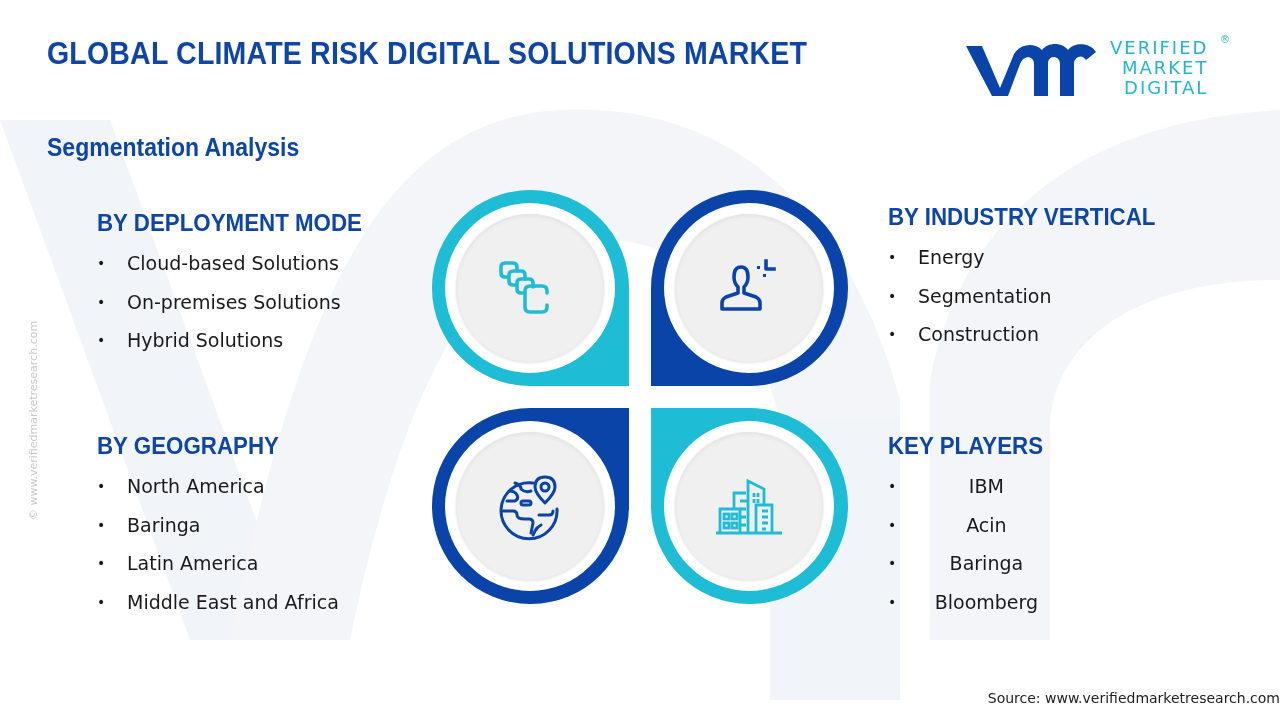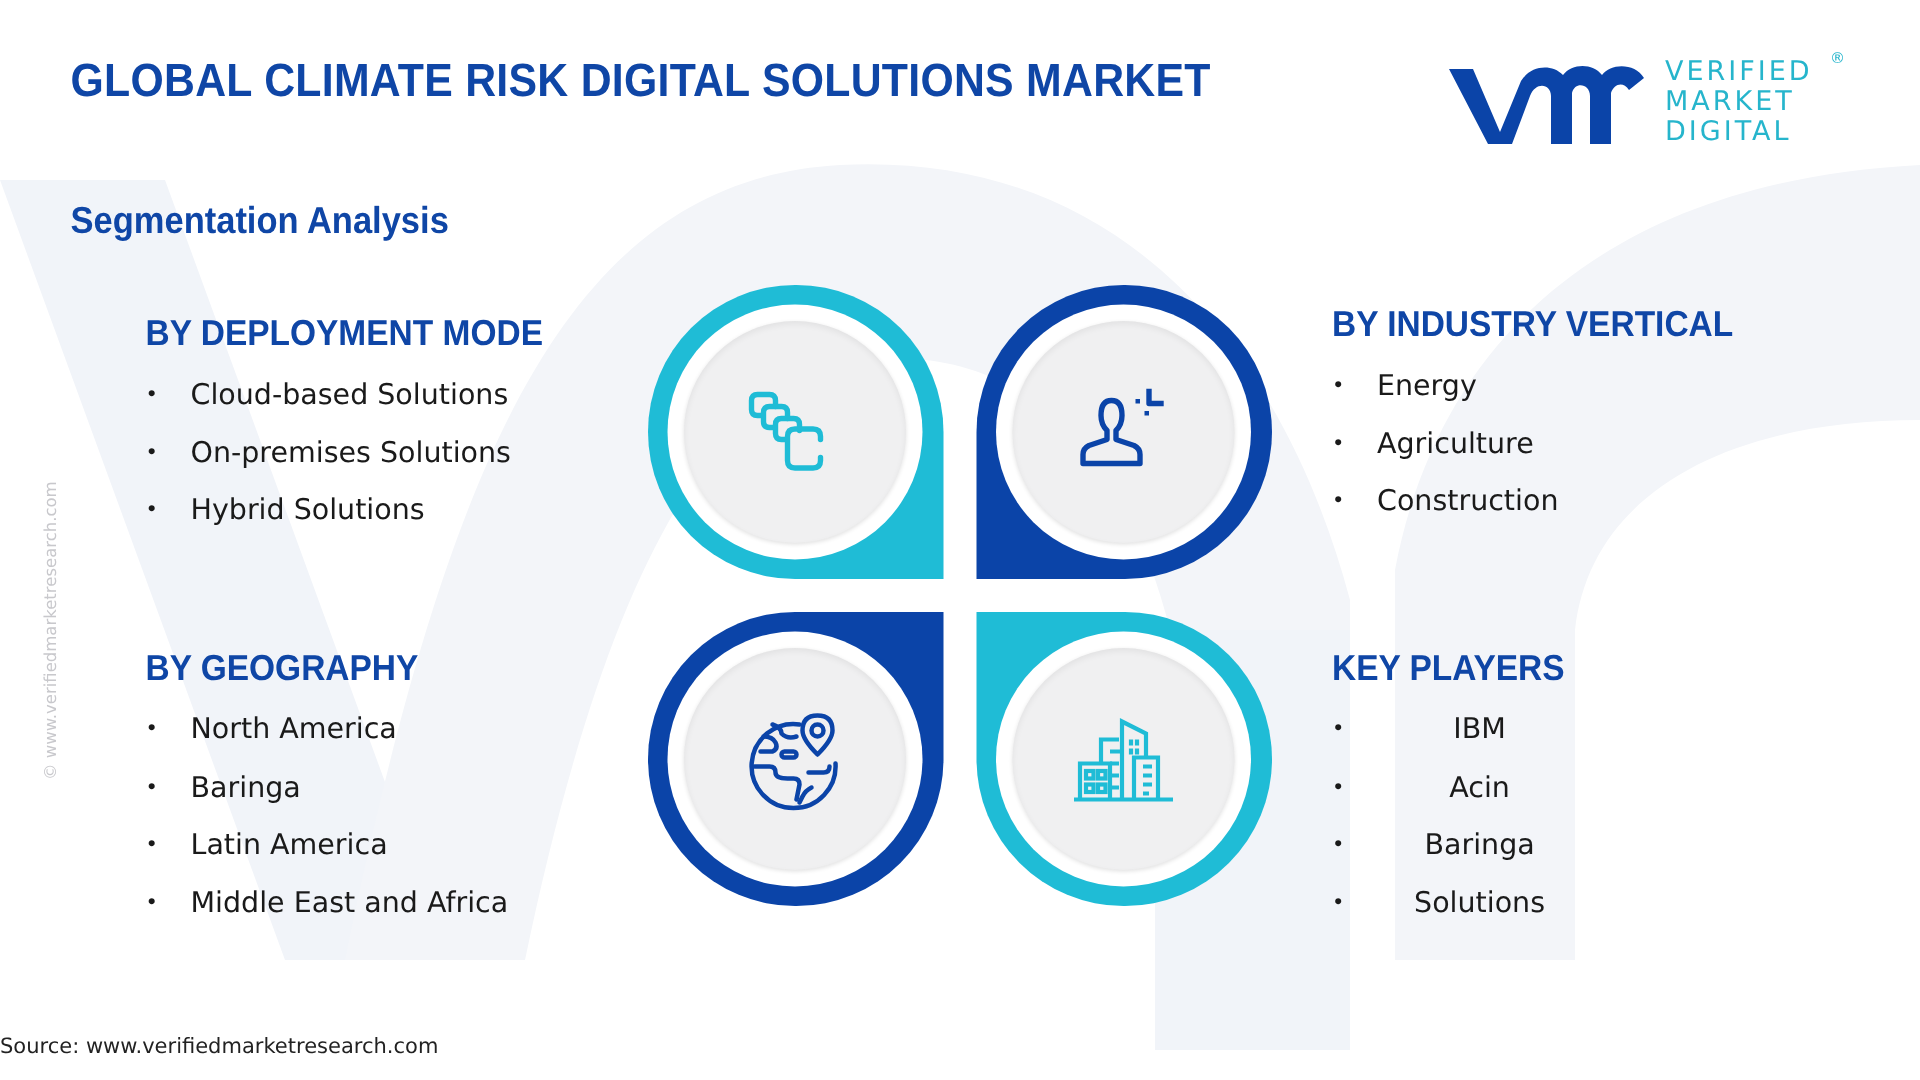--- a/index.html
+++ b/index.html
@@ -22,21 +22,21 @@
     transform: scaleX(0.92); transform-origin: left center;
     white-space: nowrap; z-index: 2;
   }
 
   .logo { position: absolute; left: 962px; top: 36px; width: 270px; height: 66px; z-index: 2; }
   .logo-text {
     position: absolute; left: 148px; top: 2px;
     font-family: "DejaVu Sans", sans-serif; font-size: 18px; line-height: 20px;
     color: #26b5cc; letter-spacing: 2px; font-weight: normal;
   }
-  .logo-text div { white-space: nowrap; }
+  .logo-text div { white-space: nowrap; text-align: right; }
   .reg { position: absolute; left: 258px; top: -2px; font-size: 10px; color: #26b5cc; }
 
   .seg { position: absolute; z-index: 2; }
   .seg-title {
     font-family: "Liberation Sans", sans-serif; font-weight: bold;
     font-size: 24px; color: #0f46a6; white-space: nowrap;
     transform: scaleX(0.93); transform-origin: left center;
   }
   .seg ul { list-style: none; margin-top: 7px; }
   .seg li {
@@ -71,21 +71,21 @@
   .icon { position: absolute; left: 39px; top: 39px; width: 70px; height: 70px; }
 
   .side-text {
     position: absolute; left: 27px; top: 520px;
     transform: rotate(-90deg); transform-origin: left top;
     font-family: "DejaVu Sans", sans-serif; font-size: 11px; color: #c8c8cc;
     white-space: nowrap; z-index: 2;
   }
 
   .source {
-    position: absolute; left: 0; width: 1280px; top: 690px; text-align: left;
+    position: absolute; left: 0; width: 1280px; top: 690px; text-align: right;
     font-family: "DejaVu Sans", sans-serif; font-size: 14px; color: #222;
     z-index: 2;
   }
 </style>
 </head>
 <body>
 
 <svg class="watermark" viewBox="0 0 1280 720">
   <path d="M0 120 L110 120 L300 640 L190 640 Z" fill="#f1f4f9"></path>
   <path d="M230 640 C 300 300, 380 120, 560 110 C 760 100, 860 250, 900 400 L 900 640 L 780 640 L 780 420 C 750 300, 680 230, 580 240 C 470 250, 400 400, 350 640 Z" fill="#f3f5f9"></path>
@@ -114,42 +114,42 @@
     <li><span class="bullet">•</span><span>Cloud-based Solutions</span></li>
     <li><span class="bullet">•</span><span>On-premises Solutions</span></li>
     <li><span class="bullet">•</span><span>Hybrid Solutions</span></li>
   </ul>
 </div>
 
 <div class="seg seg-industry">
   <div class="seg-title">BY INDUSTRY VERTICAL</div>
   <ul>
     <li><span class="bullet">•</span><span>Energy</span></li>
-    <li><span class="bullet">•</span><span>Agriculture</span></li>
+    <li><span class="bullet">•</span><span>Segmentation</span></li>
     <li><span class="bullet">•</span><span>Construction</span></li>
   </ul>
 </div>
 
 <div class="seg seg-geo">
   <div class="seg-title">BY GEOGRAPHY</div>
   <ul>
     <li><span class="bullet">•</span><span>North America</span></li>
     <li><span class="bullet">•</span><span>Baringa</span></li>
     <li><span class="bullet">•</span><span>Latin America</span></li>
     <li><span class="bullet">•</span><span>Middle East and Africa</span></li>
   </ul>
 </div>
 
 <div class="seg seg-players">
   <div class="seg-title">KEY PLAYERS</div>
   <ul>
     <li><span class="bullet">•</span><span>IBM</span></li>
     <li><span class="bullet">•</span><span>Acin</span></li>
     <li><span class="bullet">•</span><span>Baringa</span></li>
-    <li><span class="bullet">•</span><span>Solutions</span></li>
+    <li><span class="bullet">•</span><span>Bloomberg</span></li>
   </ul>
 </div>
 
 <div class="quad q-tl">
   <div class="ring">
     <div class="inner">
       <svg class="icon" viewBox="0 0 70 70" fill="none" stroke="#1fbcd6" stroke-width="3.6" stroke-linejoin="round" stroke-linecap="round">
         <path d="M22 18 L22 14 Q22 10 18 10 L10 10 Q6 10 6 14 L6 20 Q6 24 10 24 L12 24"></path>
         <path d="M30 26 L30 22 Q30 18 26 18 L18 18 Q14 18 14 22 L14 28 Q14 32 18 32 L20 32"></path>
         <path d="M38 34 L38 30 Q38 26 34 26 L26 26 Q22 26 22 30 L22 36 Q22 40 26 40 L28 40"></path>

